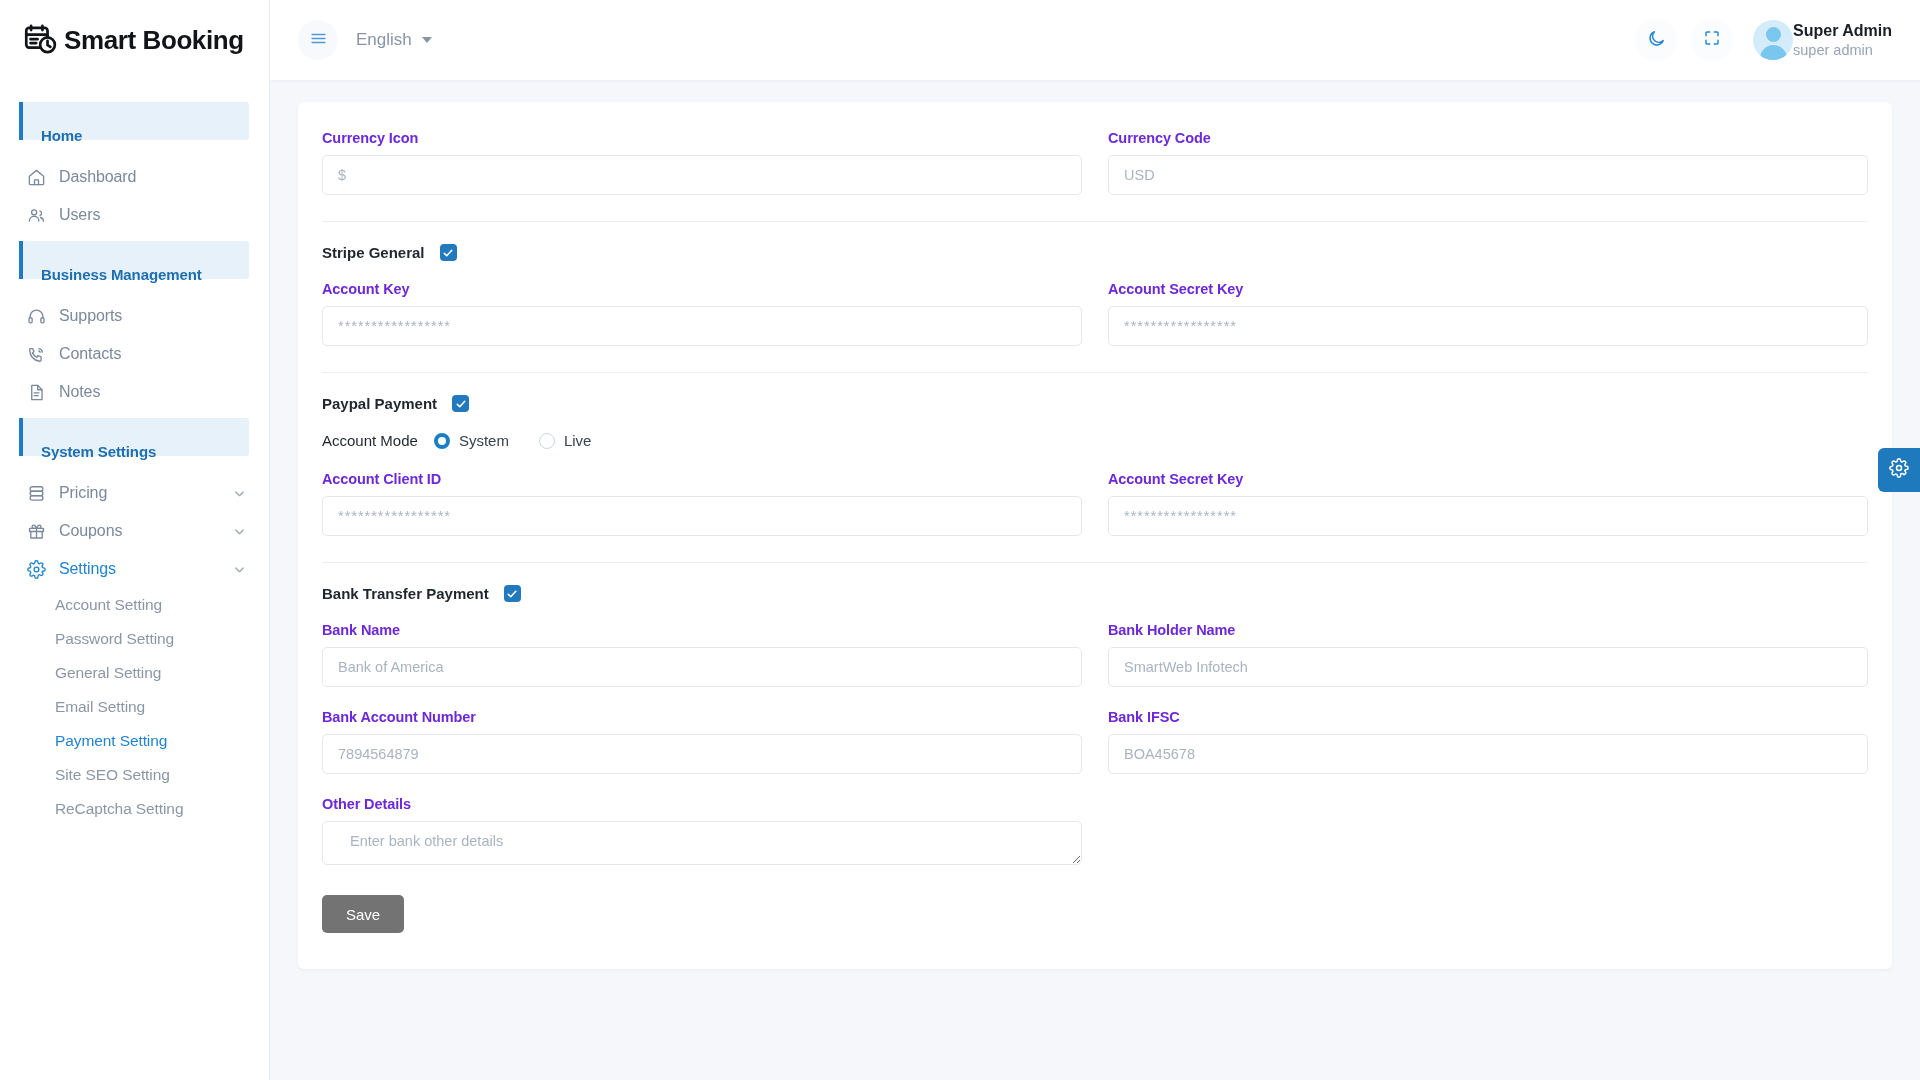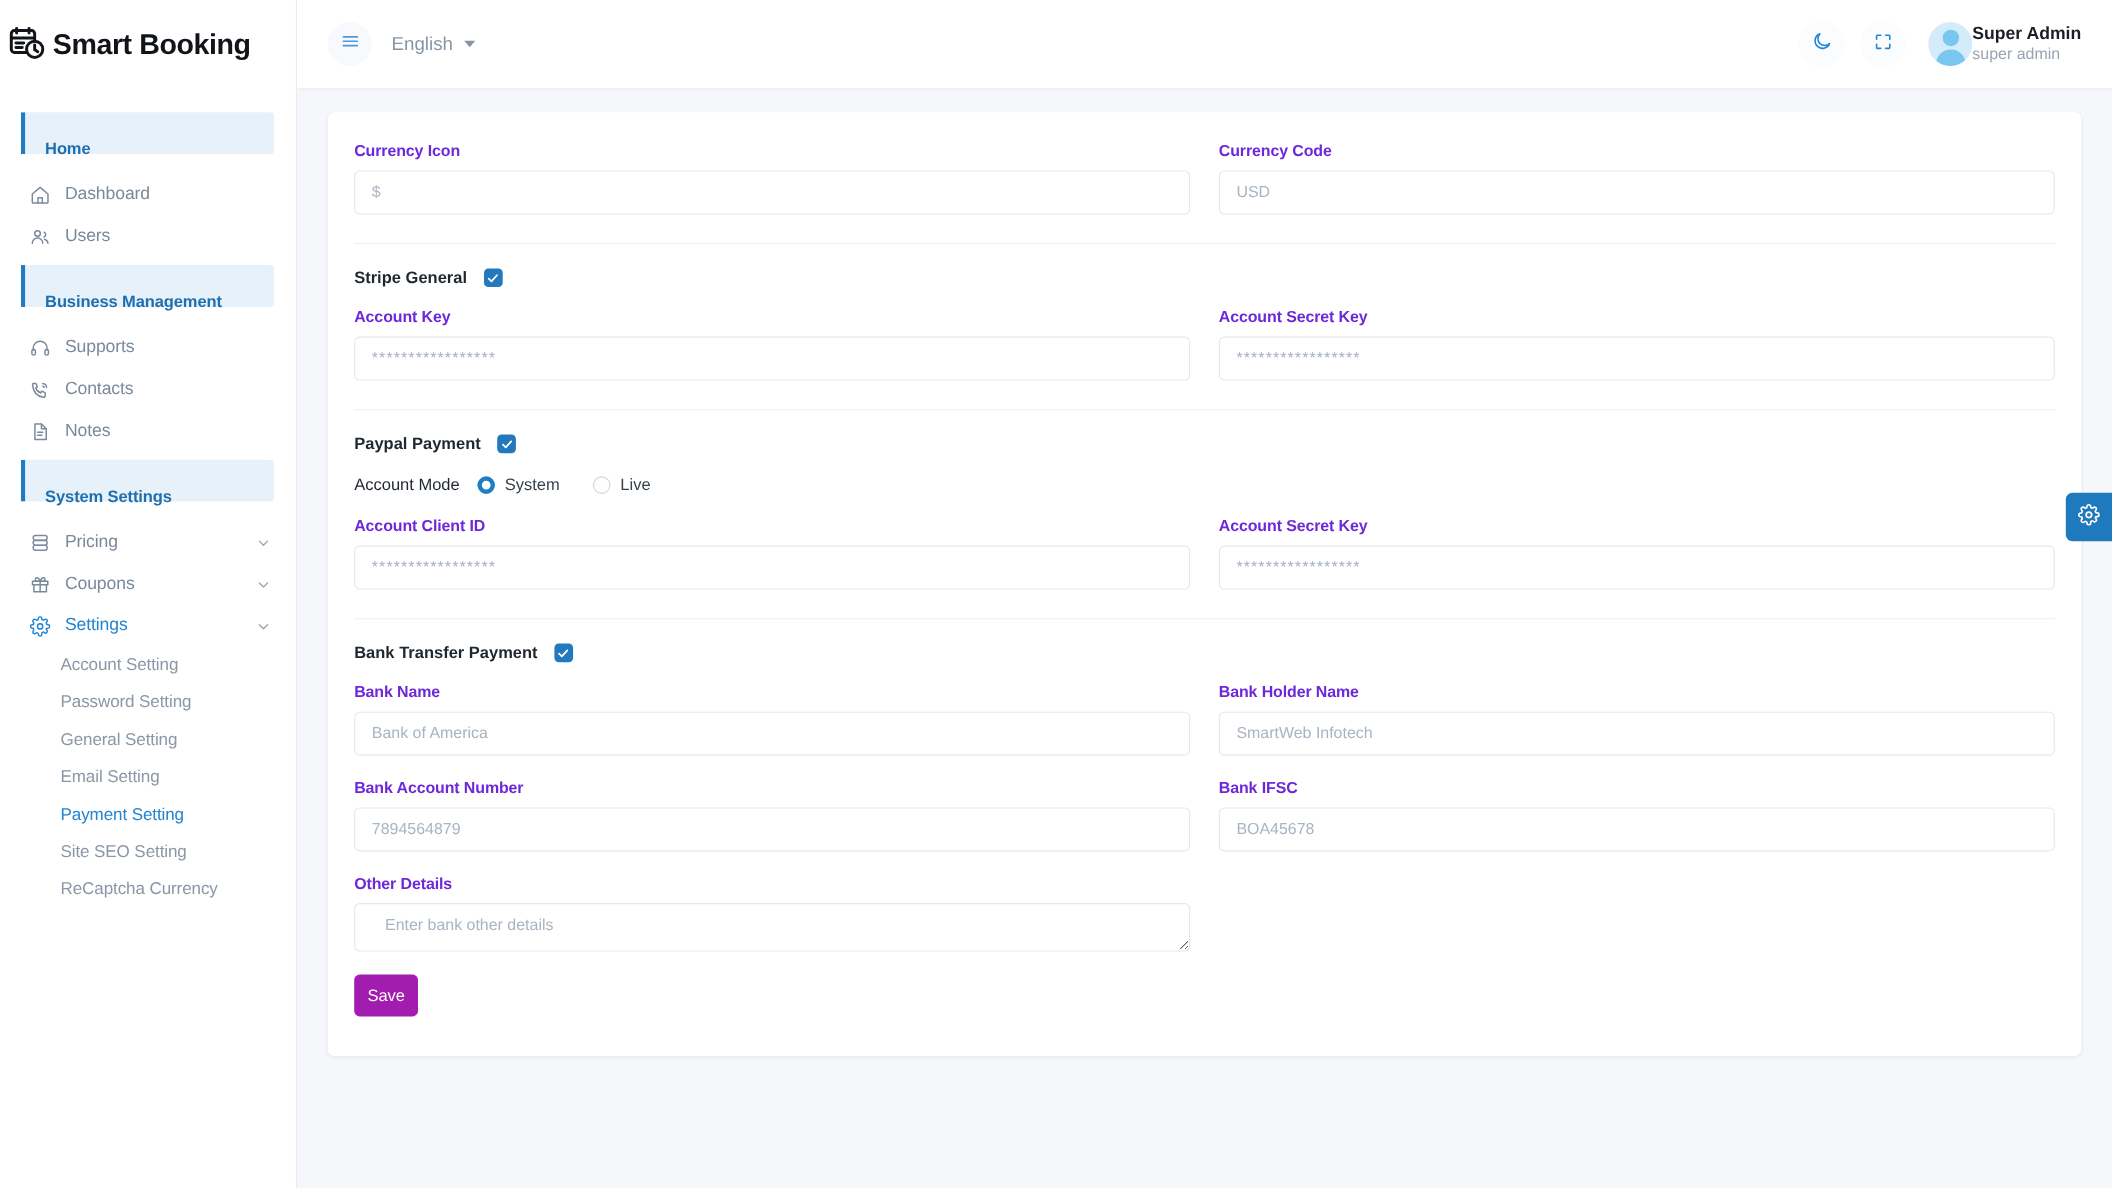--- a/index.html
+++ b/index.html
@@ -12,21 +12,21 @@
   .app { position: relative; width: 1920px; height: 1080px; display: flex; }
 
   
   .sidebar {
     width: 270px; height: 1080px; background: #ffffff;
     border-right: 1px solid #e8edf2; flex-shrink: 0;
     position: relative; z-index: 5;
   }
   .brand {
     height: 80px; display: flex; align-items: center; gap: 6px;
-    padding-left: 8px;
+    padding-left: 24px;
   }
   .brand-icon { width: 34px; height: 34px; flex-shrink: 0; }
   .brand-text {
     font-size: 26px; font-weight: 700; color: #111418;
     letter-spacing: -0.4px; white-space: nowrap;
   }
   .nav { padding-top: 22px; }
   .nav-section {
     position: relative; margin: 0 20px 6px 19px;
     background: #e7f1fa; border-left: 4px solid #1e7bc4;
@@ -136,22 +136,22 @@
     width: 16px; height: 16px; border-radius: 50%; border: 1.5px solid #cdd6e0;
     background: #fff; display: flex; align-items: center; justify-content: center;
   }
   .rad.on { border: 4.5px solid #1d7ec4; background: #fff; }
   .radio-opt .rlab { font-size: 15px; color: #3b4characters; }
   .radio-opt .rlab { color: #37414d; }
 
   .rowgap { height: 22px; }
 
   .save-btn {
-    margin-top: 16px; background: #a21caf; color: #fff; border: none;
-    border-radius: 5px; height: 38px; padding: 0 12px; font-size: 15px;
+    margin-top: 26px; background: #737373; color: #fff; border: none;
+    border-radius: 5px; height: 38px; padding: 0 24px; font-size: 15px;
     font-family: "Liberation Sans", sans-serif; cursor: pointer;
   }
 
   
   .float-gear {
     position: absolute; right: 0; top: 448px; width: 42px; height: 44px;
     background: #1f79bd; border-radius: 6px 0 0 6px;
     display: flex; align-items: center; justify-content: center;
     cursor: pointer; z-index: 9;
   }
@@ -297,21 +297,21 @@
       <div class="nav-sub">
         <span>Email Setting</span>
       </div>
       <div class="nav-sub active">
         <span>Payment Setting</span>
       </div>
       <div class="nav-sub">
         <span>Site SEO Setting</span>
       </div>
       <div class="nav-sub">
-        <span>ReCaptcha Currency</span>
+        <span>ReCaptcha Setting</span>
       </div>
     </nav>
   </aside>
 
   <div class="main">
 
     <header class="topbar">
       <div class="burger">
         <span>
           <svg viewBox="0 0 24 24" width="19" height="19" fill="none" stroke="#4e9ad6" stroke-width="2" stroke-linecap="round">

